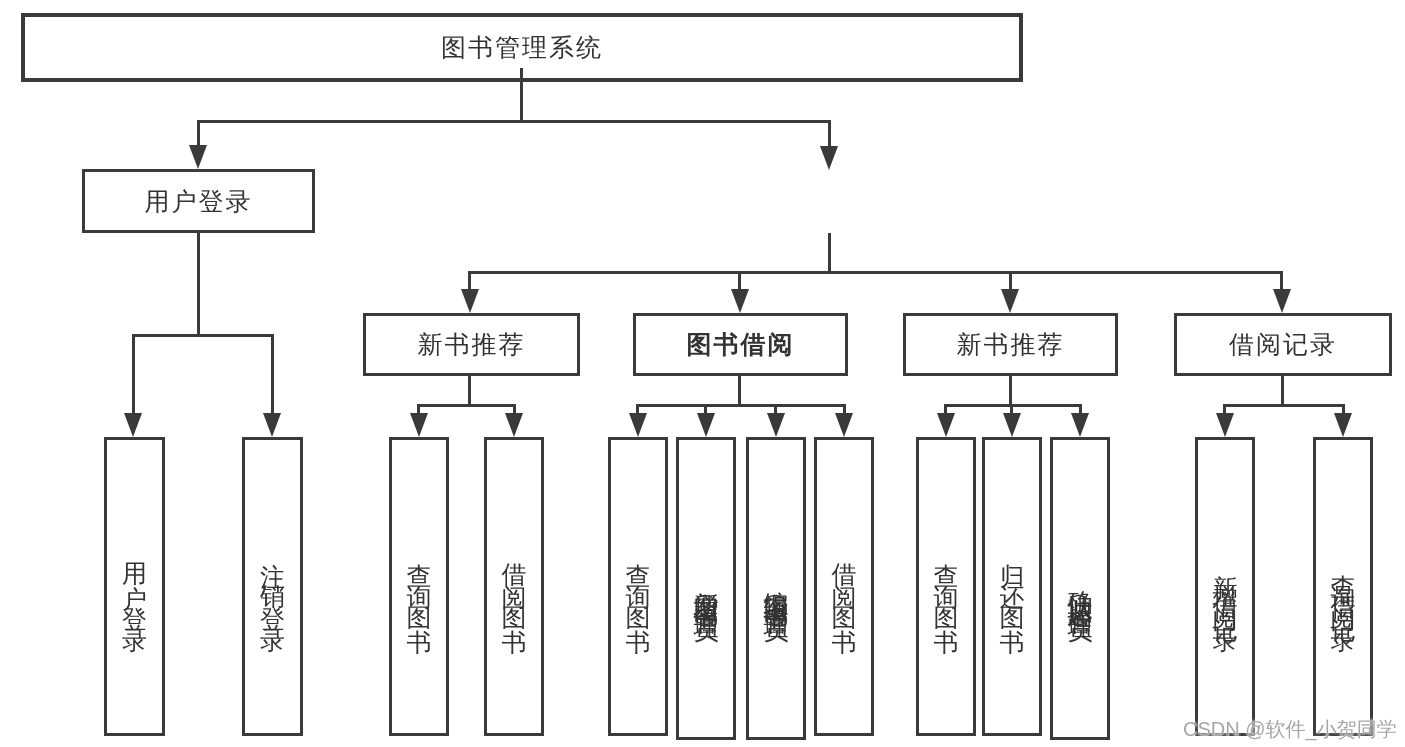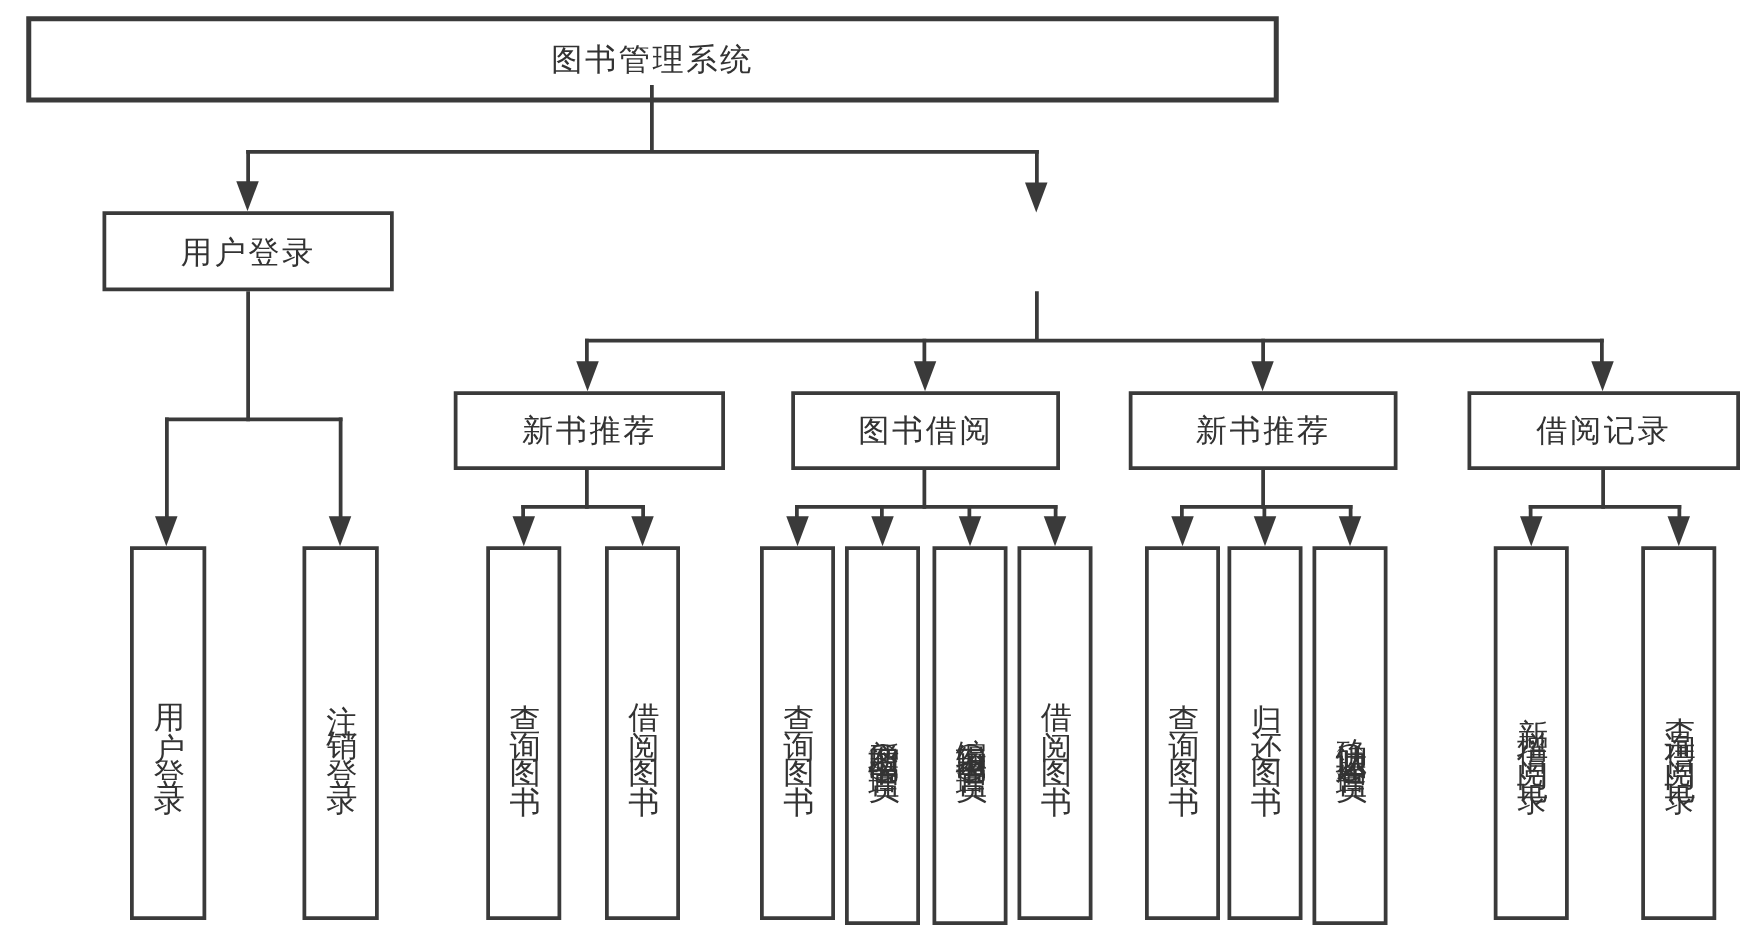--- a/index.html
+++ b/index.html
@@ -104,21 +104,21 @@
   <div class="vline" style="left:738px; top:271px; height:20px;"></div>
   <div class="arrow-down" style="left:731px; top:289px;"></div>
   <div class="vline" style="left:1009px; top:271px; height:20px;"></div>
   <div class="arrow-down" style="left:1001px; top:289px;"></div>
   <div class="vline" style="left:1280px; top:271px; height:20px;"></div>
   <div class="arrow-down" style="left:1273px; top:289px;"></div>
 
   <div class="box" style="left:363px; top:313px; width:217px; height:63px;">
     <span class="h-label">新书推荐</span>
   </div>
-  <div class="box" style="left:633px; top:313px; width:215px; height:63px;">
+  <div class="box" style="left:633px; top:313px; width:215px; height:63px;font-weight:bold;">
     <span class="h-label">图书借阅</span>
   </div>
   <div class="box" style="left:903px; top:313px; width:215px; height:63px;">
     <span class="h-label">新书推荐</span>
   </div>
   <div class="box" style="left:1174px; top:313px; width:218px; height:63px;">
     <span class="h-label">借阅记录</span>
   </div>
 
   <div class="vline" style="left:468px; top:376px; height:31px;"></div>
@@ -192,14 +192,15 @@
     <span class="v-label" style="letter-spacing: 4px;">确认归还（管理员）</span>
   </div>
 
   <div class="box leaf" style="left:1195px; top:437px; width:60px; height:299px;">
     <span class="v-label" style="letter-spacing: 11px;">新增借阅记录</span>
   </div>
   <div class="box leaf" style="left:1313px; top:437px; width:60px; height:299px;">
     <span class="v-label" style="letter-spacing: 11px;">查询借阅记录</span>
   </div>
 
+  <div class="watermark">CSDN @软件_小贺同学</div>
 
 </div>
 
 </body></html>

